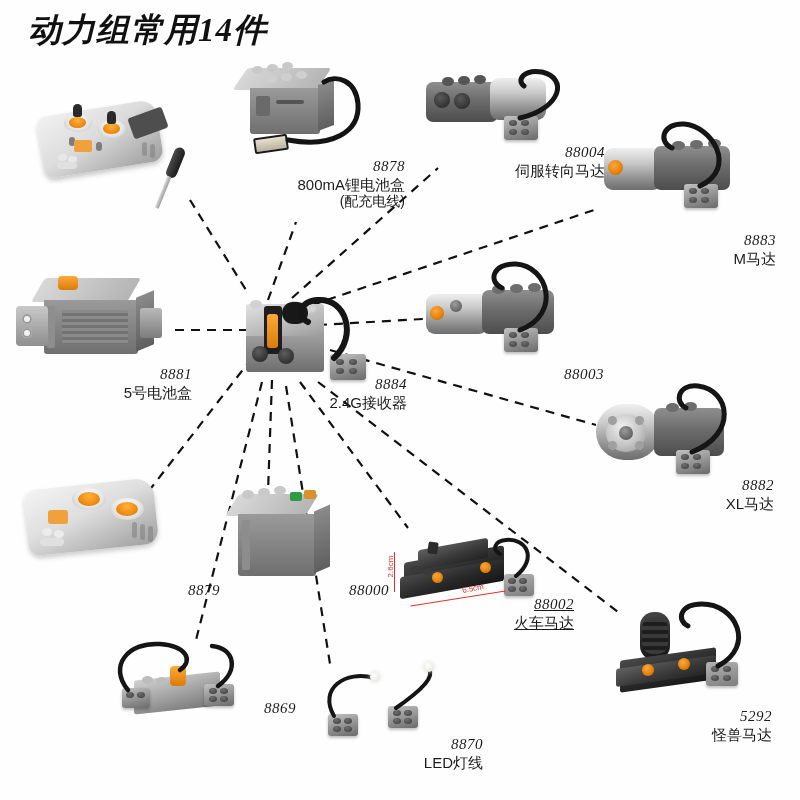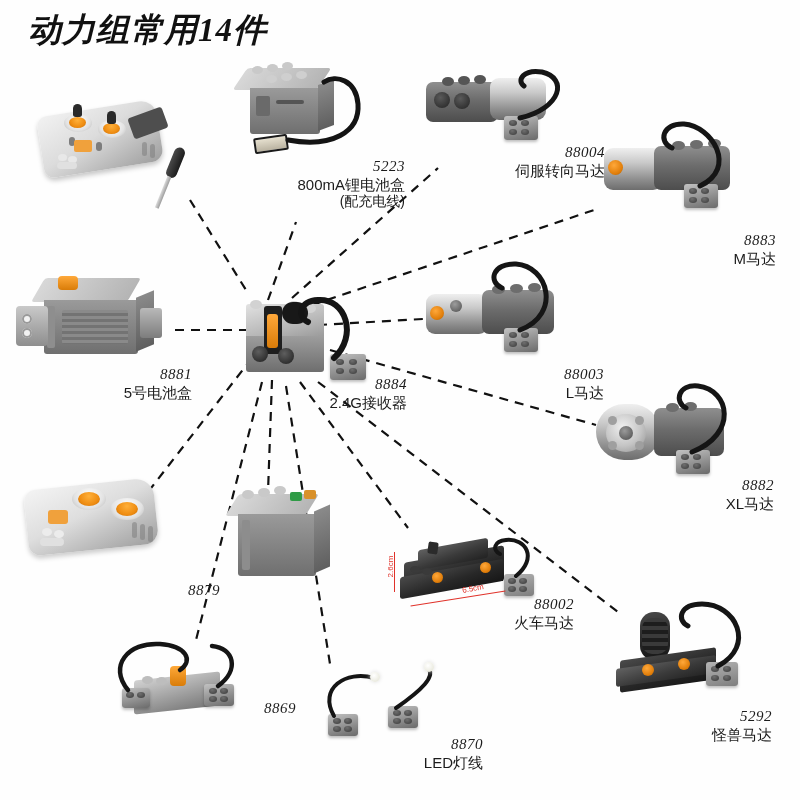--- a/index.html
+++ b/index.html
@@ -270,21 +270,20 @@
         <div class="p-stud" style="left:5px;top:13px;"></div>
         <div class="p-stud" style="left:17px;top:13px;"></div>
       </div>
       <svg width="170" height="110" style="position:absolute;left:0;top:0;">
         <path d="M104 72 C 146 56, 132 8, 100 6 C 76 5, 72 24, 86 30" stroke="#151515" stroke-width="5" fill="none" stroke-linecap="round"></path>
       </svg>
     </div>
   </div>
   <div class="label" style="left:504px;top:366px;">
     <span class="code">88003</span>
-    <span class="cname">L马达</span>
   </div>
 
   <div class="part" style="left:580px;top:376px;">
     <div style="position:relative;width:180px;height:110px;">
       <div class="m-barrel" style="left:16px;top:28px;width:64px;height:56px;border-radius:28px;"></div>
       <div class="m-dark" style="left:74px;top:32px;width:70px;height:48px;"></div>
       <div style="position:absolute;left:26px;top:38px;width:40px;height:38px;border-radius:50%;background:radial-gradient(circle at 42% 35%,#f0f0f0,#c4c4c4 55%,#8d8d8d);"></div>
       <div style="position:absolute;left:39px;top:50px;width:14px;height:14px;border-radius:50%;background:radial-gradient(circle at 40% 35%,#9a9a9a,#4b4b4b);"></div>
       <div style="position:absolute;left:28px;top:40px;width:9px;height:9px;border-radius:50%;background:#9f9f9f;"></div>
       <div style="position:absolute;left:55px;top:40px;width:9px;height:9px;border-radius:50%;background:#9f9f9f;"></div>
@@ -337,20 +336,21 @@
       <div class="bb-side" style="left:96px;top:22px;width:16px;height:62px;transform:skewY(-24deg);"></div>
       <div class="stud" style="left:24px;top:4px;width:12px;height:9px;background:#c9c9c9;"></div>
       <div class="stud" style="left:40px;top:2px;width:12px;height:9px;background:#c9c9c9;"></div>
       <div class="stud" style="left:56px;top:0px;width:12px;height:9px;background:#c9c9c9;"></div>
       <div style="position:absolute;left:72px;top:6px;width:12px;height:9px;border-radius:2px;background:#2f9b46;"></div>
       <div style="position:absolute;left:86px;top:4px;width:12px;height:9px;border-radius:2px;background:#d9912a;"></div>
       <div style="position:absolute;left:24px;top:34px;width:8px;height:50px;background:#8d8d8d;border-radius:2px;"></div>
     </div>
   </div>
   <div class="label" style="left:289px;top:582px;">
+    <span class="code">88000</span>
   </div>
 
   <div class="part" style="left:388px;top:528px;">
     <div style="position:relative;width:160px;height:90px;">
       <div class="blk" style="left:16px;top:26px;width:100px;height:34px;transform:skewY(-10deg);"></div>
       <div class="blk-l" style="left:30px;top:16px;width:70px;height:20px;transform:skewY(-10deg);"></div>
       <div class="blk" style="left:12px;top:40px;width:104px;height:22px;transform:skewY(-10deg);"></div>
       <div style="position:absolute;left:40px;top:14px;width:10px;height:12px;background:#2b2b2b;border-radius:2px;transform:rotate(8deg);"></div>
       <div class="axle" style="left:44px;top:44px;width:11px;height:11px;"></div>
       <div class="axle" style="left:92px;top:34px;width:11px;height:11px;"></div>
@@ -365,21 +365,21 @@
       <svg width="160" height="90" style="position:absolute;left:0;top:0;">
         <path d="M128 48 C 150 30, 138 10, 118 12 C 106 13, 104 22, 112 26" stroke="#151515" stroke-width="4" fill="none" stroke-linecap="round"></path>
       </svg>
 
       <div class="dimline" style="left:6px;top:24px;width:1px;height:40px;"></div>
       <div class="dim" style="left:-8px;top:34px;transform:rotate(-90deg);">2.6cm</div>
       <div class="dimline" style="left:22px;top:70px;width:96px;transform:rotate(-9deg);"></div>
       <div class="dim" style="left:74px;top:56px;transform:rotate(-11deg);">6.5cm</div>
     </div>
   </div>
-  <div class="label" style="left:474px;top:596px;">
+  <div class="label" style="left:474px;top:596px;text-decoration:underline;">
     <span class="code">88002</span>
     <span class="cname">火车马达</span>
   </div>
 
   <div class="part" style="left:596px;top:600px;">
     <div style="position:relative;width:170px;height:110px;">
       <div class="blk" style="left:44px;top:12px;width:30px;height:48px;border-radius:14px;"></div>
       <div style="position:absolute;left:46px;top:18px;width:26px;height:36px;border-radius:10px;
         background:repeating-linear-gradient(180deg,#3a3a3a 0 4px,#1d1d1d 4px 8px);"></div>
       <div class="blk" style="left:24px;top:54px;width:96px;height:32px;transform:skewY(-8deg);"></div>
@@ -453,18 +453,18 @@
       <div style="position:absolute;left:124px;top:2px;width:10px;height:10px;border-radius:50%;
         background:radial-gradient(circle at 40% 35%,#ffffff,#e2e2d2);box-shadow:0 0 4px #ddd;"></div>
     </div>
   </div>
   <div class="label" style="left:383px;top:736px;">
     <span class="code">8870</span>
     <span class="cname">LED灯线</span>
   </div>
 
   <div class="label" style="left:305px;top:158px;">
-    <span class="code">5223</span>
+    <span class="code">8878</span>
     <span class="cname">800mA锂电池盒</span>
     <span class="sub">(配充电线)</span>
   </div>
 
 </div>
 
 </body></html>

